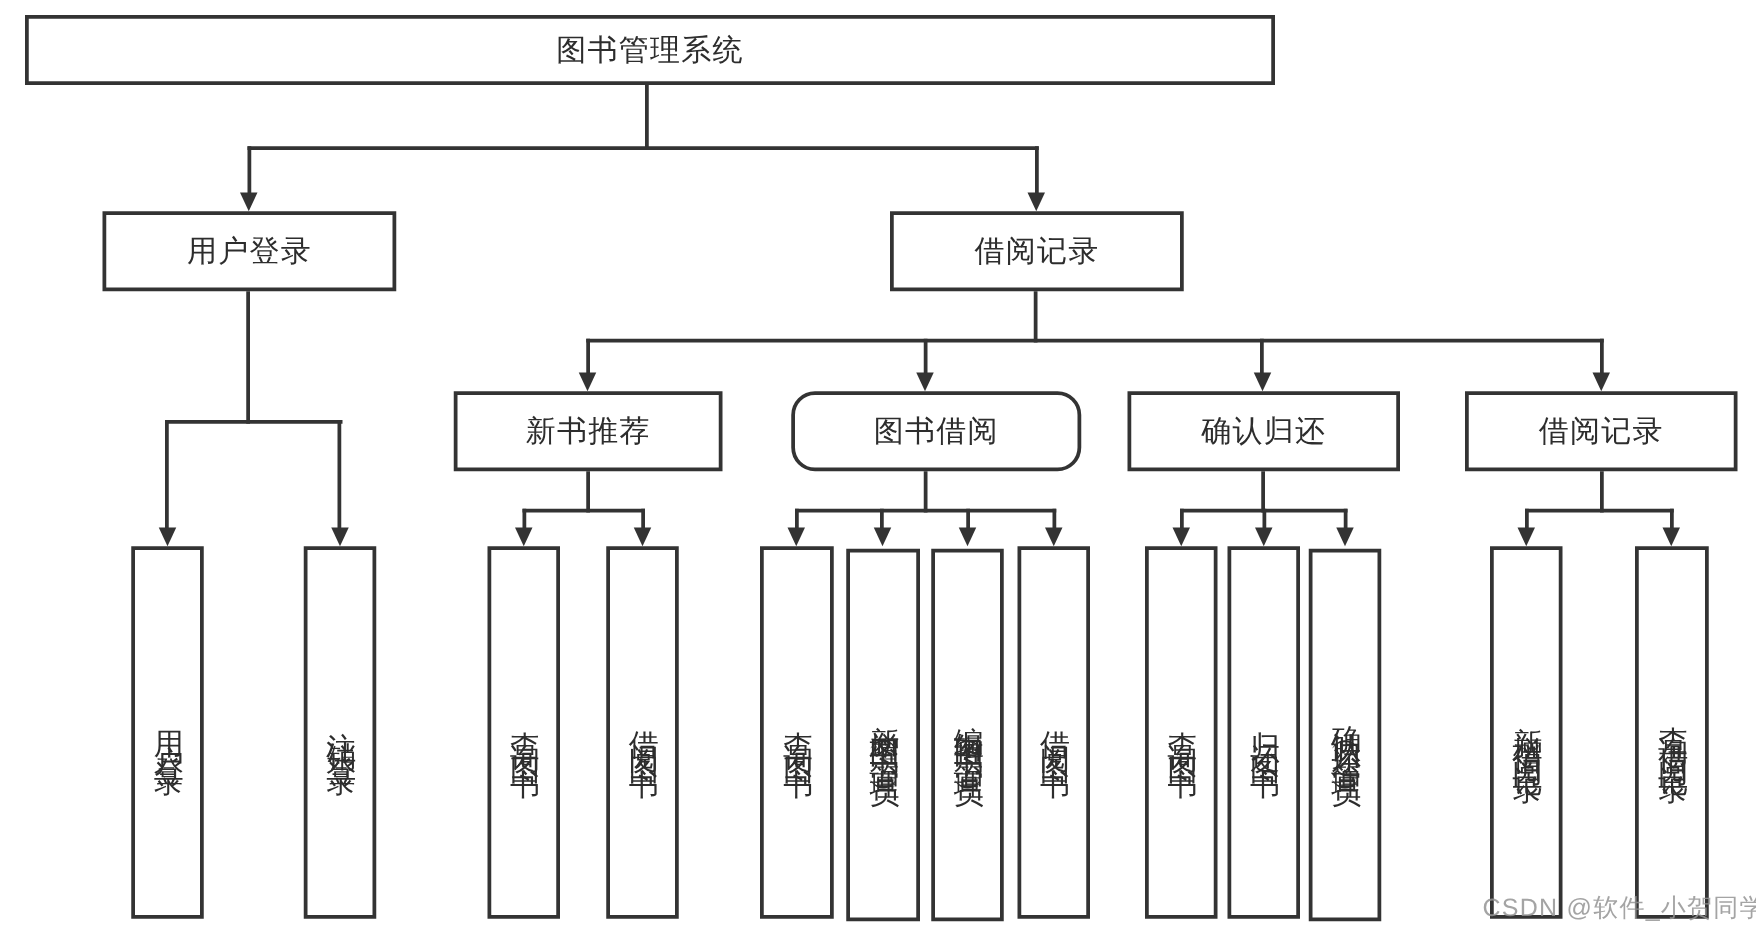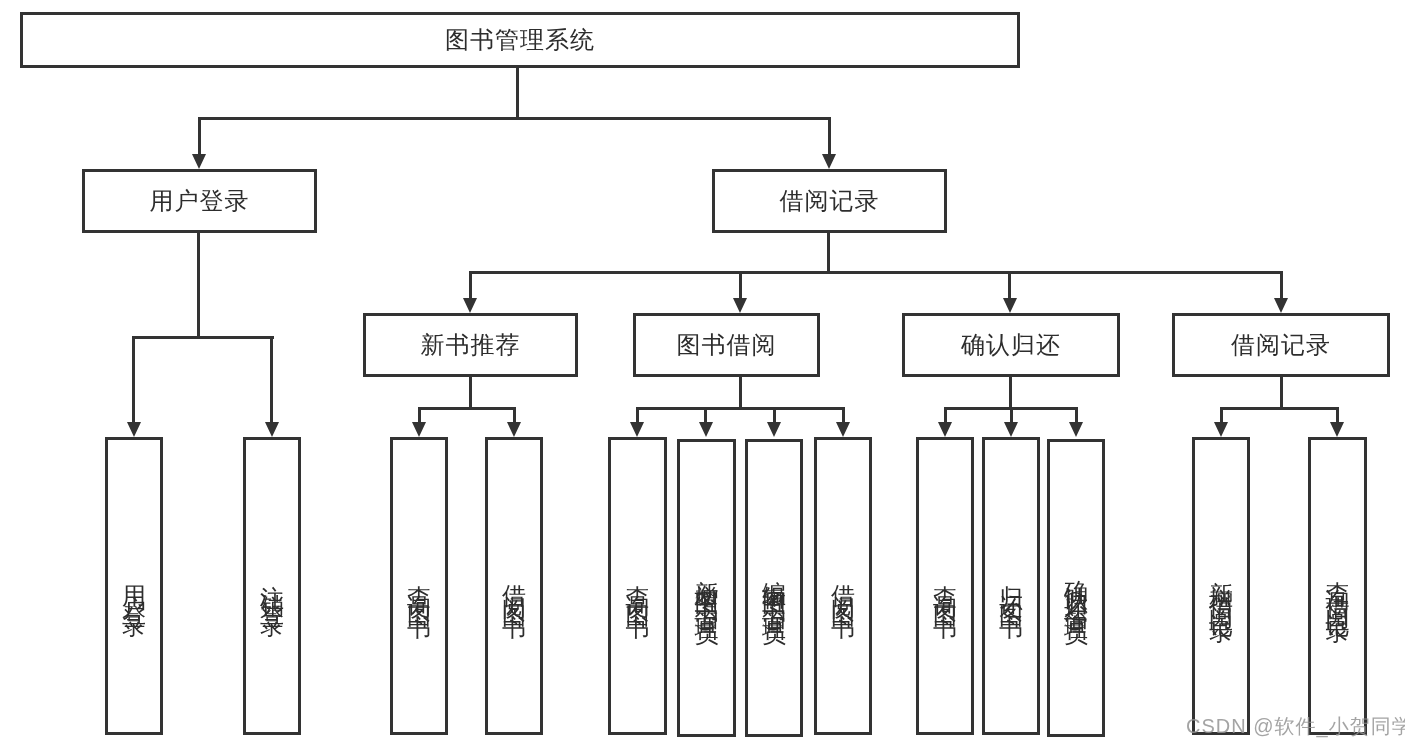--- a/index.html
+++ b/index.html
@@ -75,21 +75,21 @@
   <div class="vline" style="left:469px;top:271px;width:3px;height:30px;"></div>
   <div class="arrow" style="left:463px;top:298px;"></div>
   <div class="vline" style="left:739px;top:271px;width:3px;height:30px;"></div>
   <div class="arrow" style="left:733px;top:298px;"></div>
   <div class="vline" style="left:1008px;top:271px;width:3px;height:30px;"></div>
   <div class="arrow" style="left:1003px;top:298px;"></div>
   <div class="vline" style="left:1280px;top:271px;width:3px;height:30px;"></div>
   <div class="arrow" style="left:1274px;top:298px;"></div>
 
   <div class="box" style="left:363px;top:313px;width:215px;height:64px;">新书推荐</div>
-  <div class="box" style="left:633px;top:313px;width:187px;height:64px;">图书借阅</div>
+  <div class="box" style="left:633px;top:313px;width:232px;height:64px;border-radius:19px;">图书借阅</div>
   <div class="box" style="left:902px;top:313px;width:218px;height:64px;">确认归还</div>
   <div class="box" style="left:1172px;top:313px;width:218px;height:64px;">借阅记录</div>
 
   <div class="vline" style="left:469px;top:377px;width:3px;height:33px;"></div>
   <div class="hline" style="left:418px;top:407px;width:98px;height:3px;"></div>
   <div class="vline" style="left:418px;top:407px;width:3px;height:18px;"></div>
   <div class="arrow" style="left:412px;top:422px;"></div>
   <div class="vline" style="left:513px;top:407px;width:3px;height:18px;"></div>
   <div class="arrow" style="left:507px;top:422px;"></div>
 

